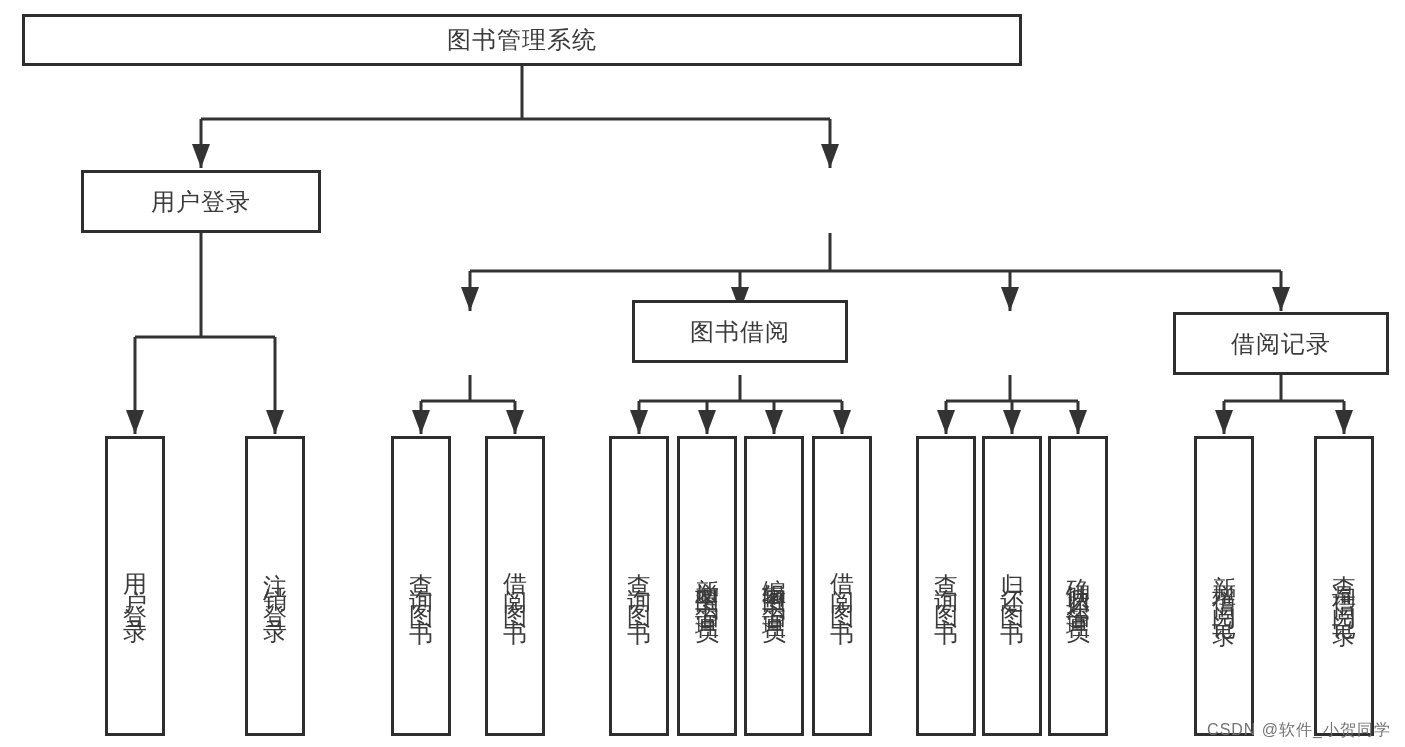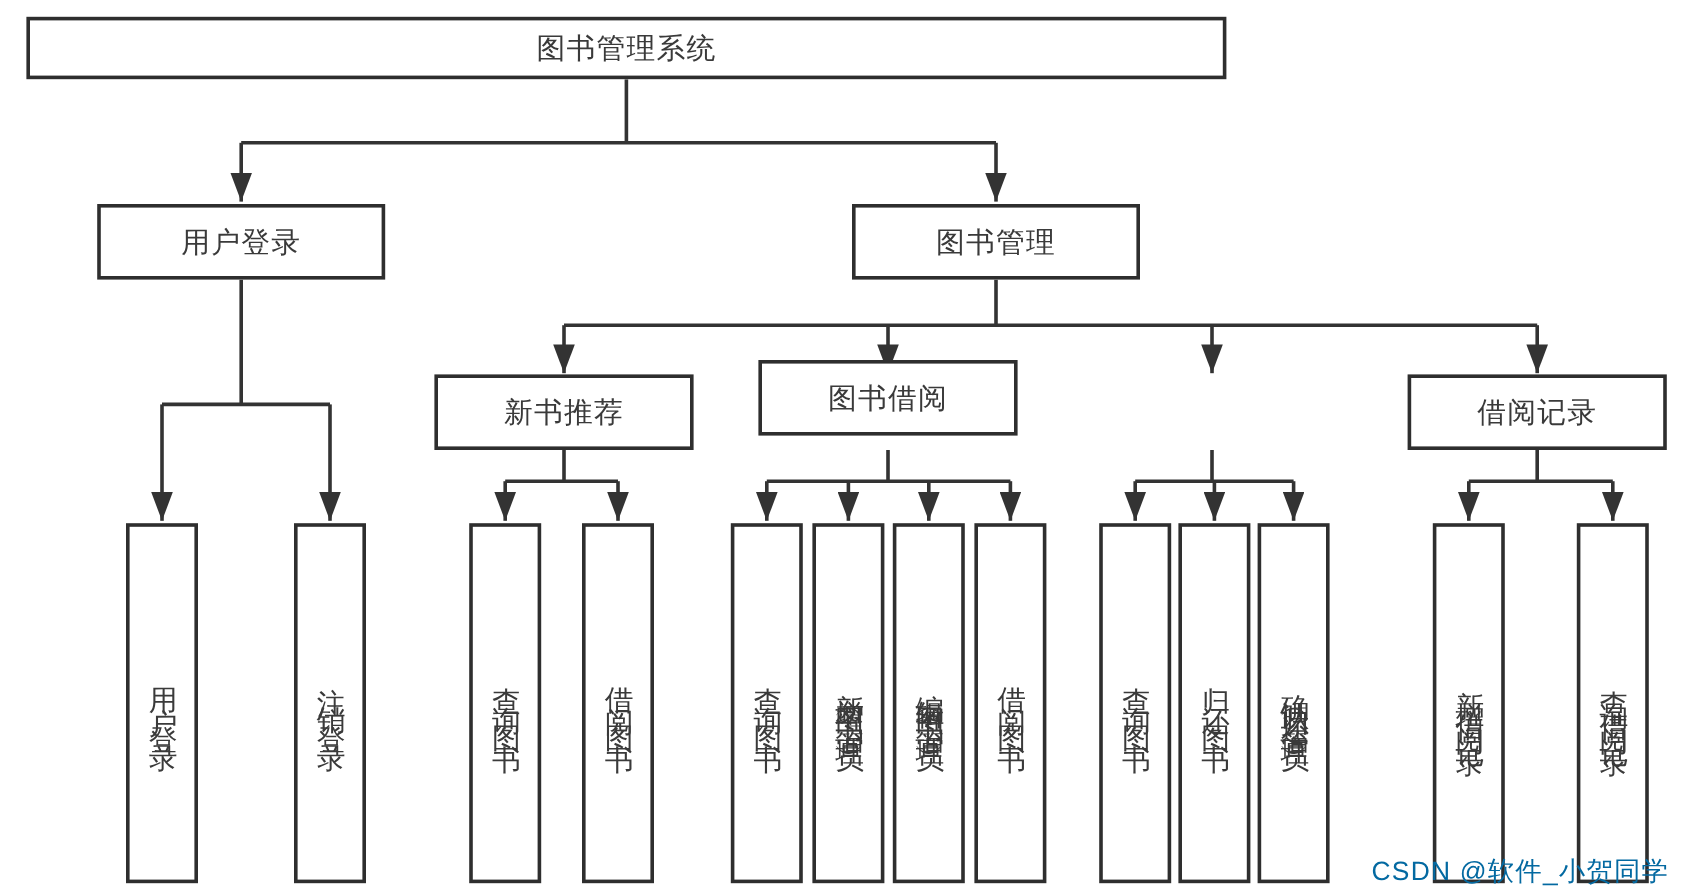--- a/index.html
+++ b/index.html
@@ -41,22 +41,22 @@
     font-size: 24px;
     white-space: nowrap;
   }
   .ls16 { letter-spacing: 16px; }
   .ls10 { letter-spacing: 10px; }
   .ls6  { letter-spacing: 6px; }
   #watermark {
     position: absolute;
     right: 14px;
     bottom: 6px;
-    font-size: 22px;
-    color: #0369a1;
+    font-size: 16px;
+    color: #737373;
     letter-spacing: 1px;
     white-space: nowrap;
   }
 </style>
 </head>
 <body>
 
 <div id="stage">
 
   <svg id="connectors" width="1405" height="747" viewBox="0 0 1405 747">
@@ -109,27 +109,21 @@
     </g>
   </svg>
 
   <div class="box hbox" style="left:22px;top:14px;width:1000px;height:52px">
     <span class="lbl">图书管理系统</span>
   </div>
 
   <div class="box hbox" style="left:81px;top:170px;width:240px;height:63px">
     <span class="lbl">用户登录</span>
   </div>
-  <div class="box hbox" style="left:710px;top:170px;width:240px;height:63px">
-    <span class="lbl">图书管理</span>
-  </div>
 
-  <div class="box hbox" style="left:362px;top:312px;width:216px;height:63px">
-    <span class="lbl">新书推荐</span>
-  </div>
   <div class="box hbox" style="left:632px;top:300px;width:216px;height:63px">
     <span class="lbl">图书借阅</span>
   </div>
   <div class="box hbox" style="left:1173px;top:312px;width:216px;height:63px">
     <span class="lbl">借阅记录</span>
   </div>
 
   <div class="box vbox" style="left:105px;top:436px;width:60px;height:300px">
     <span class="vtext ls16">用户登录</span>
   </div>

